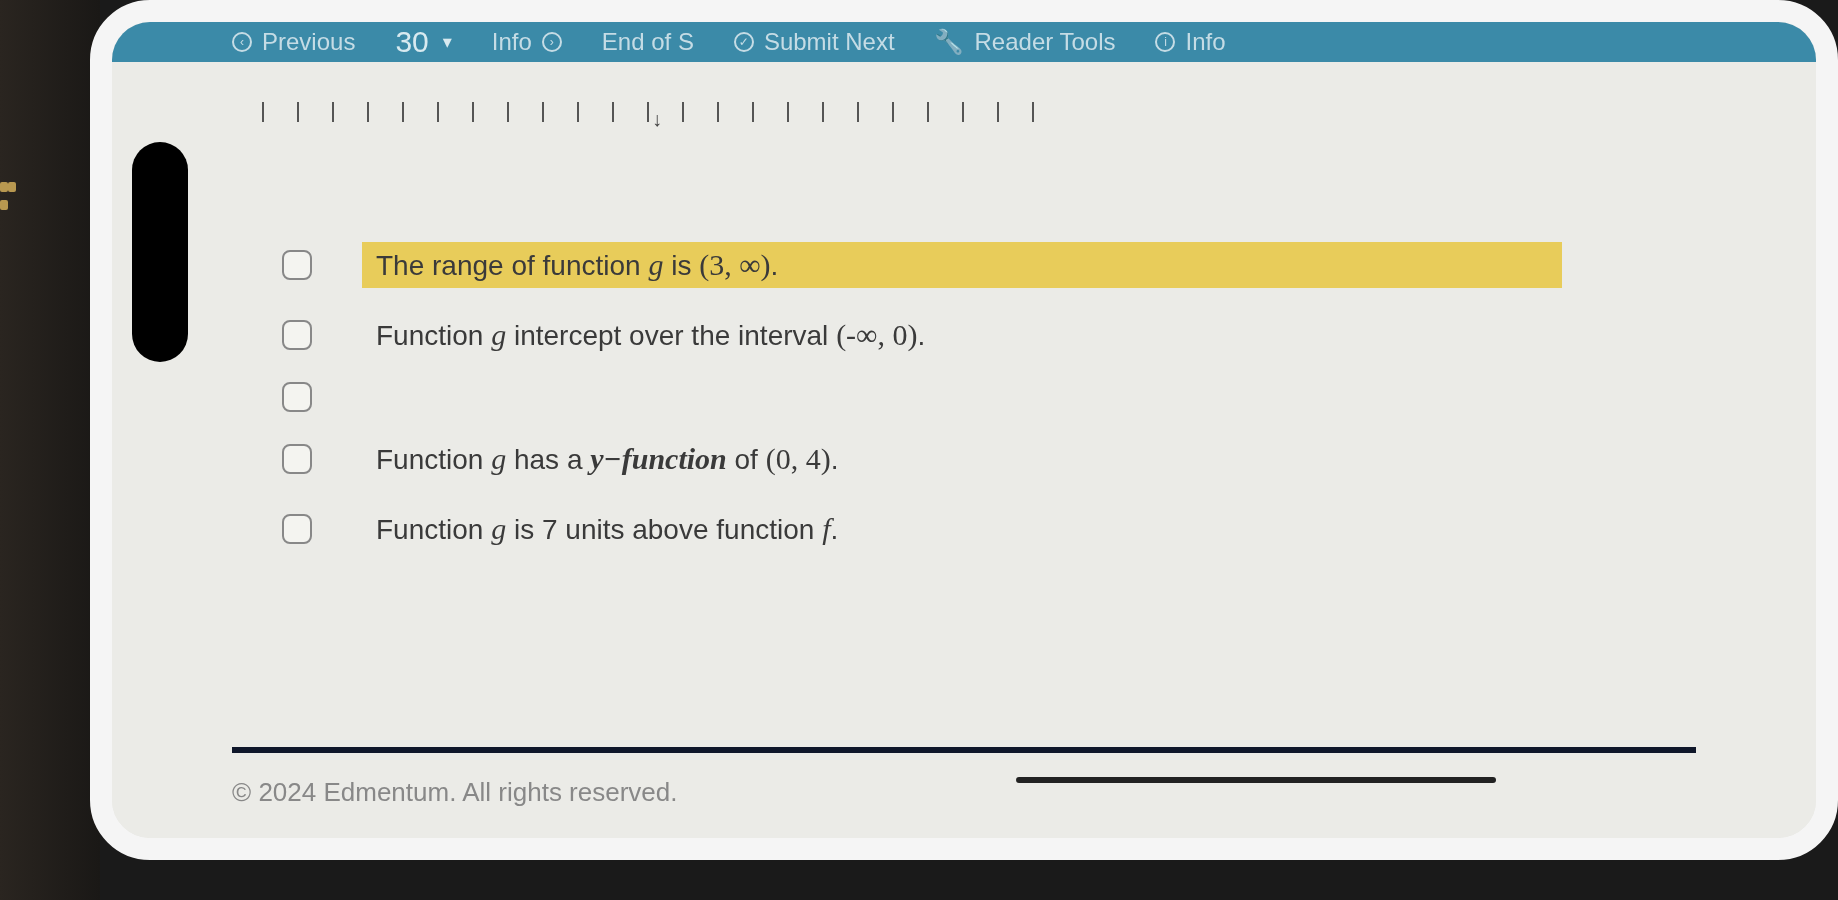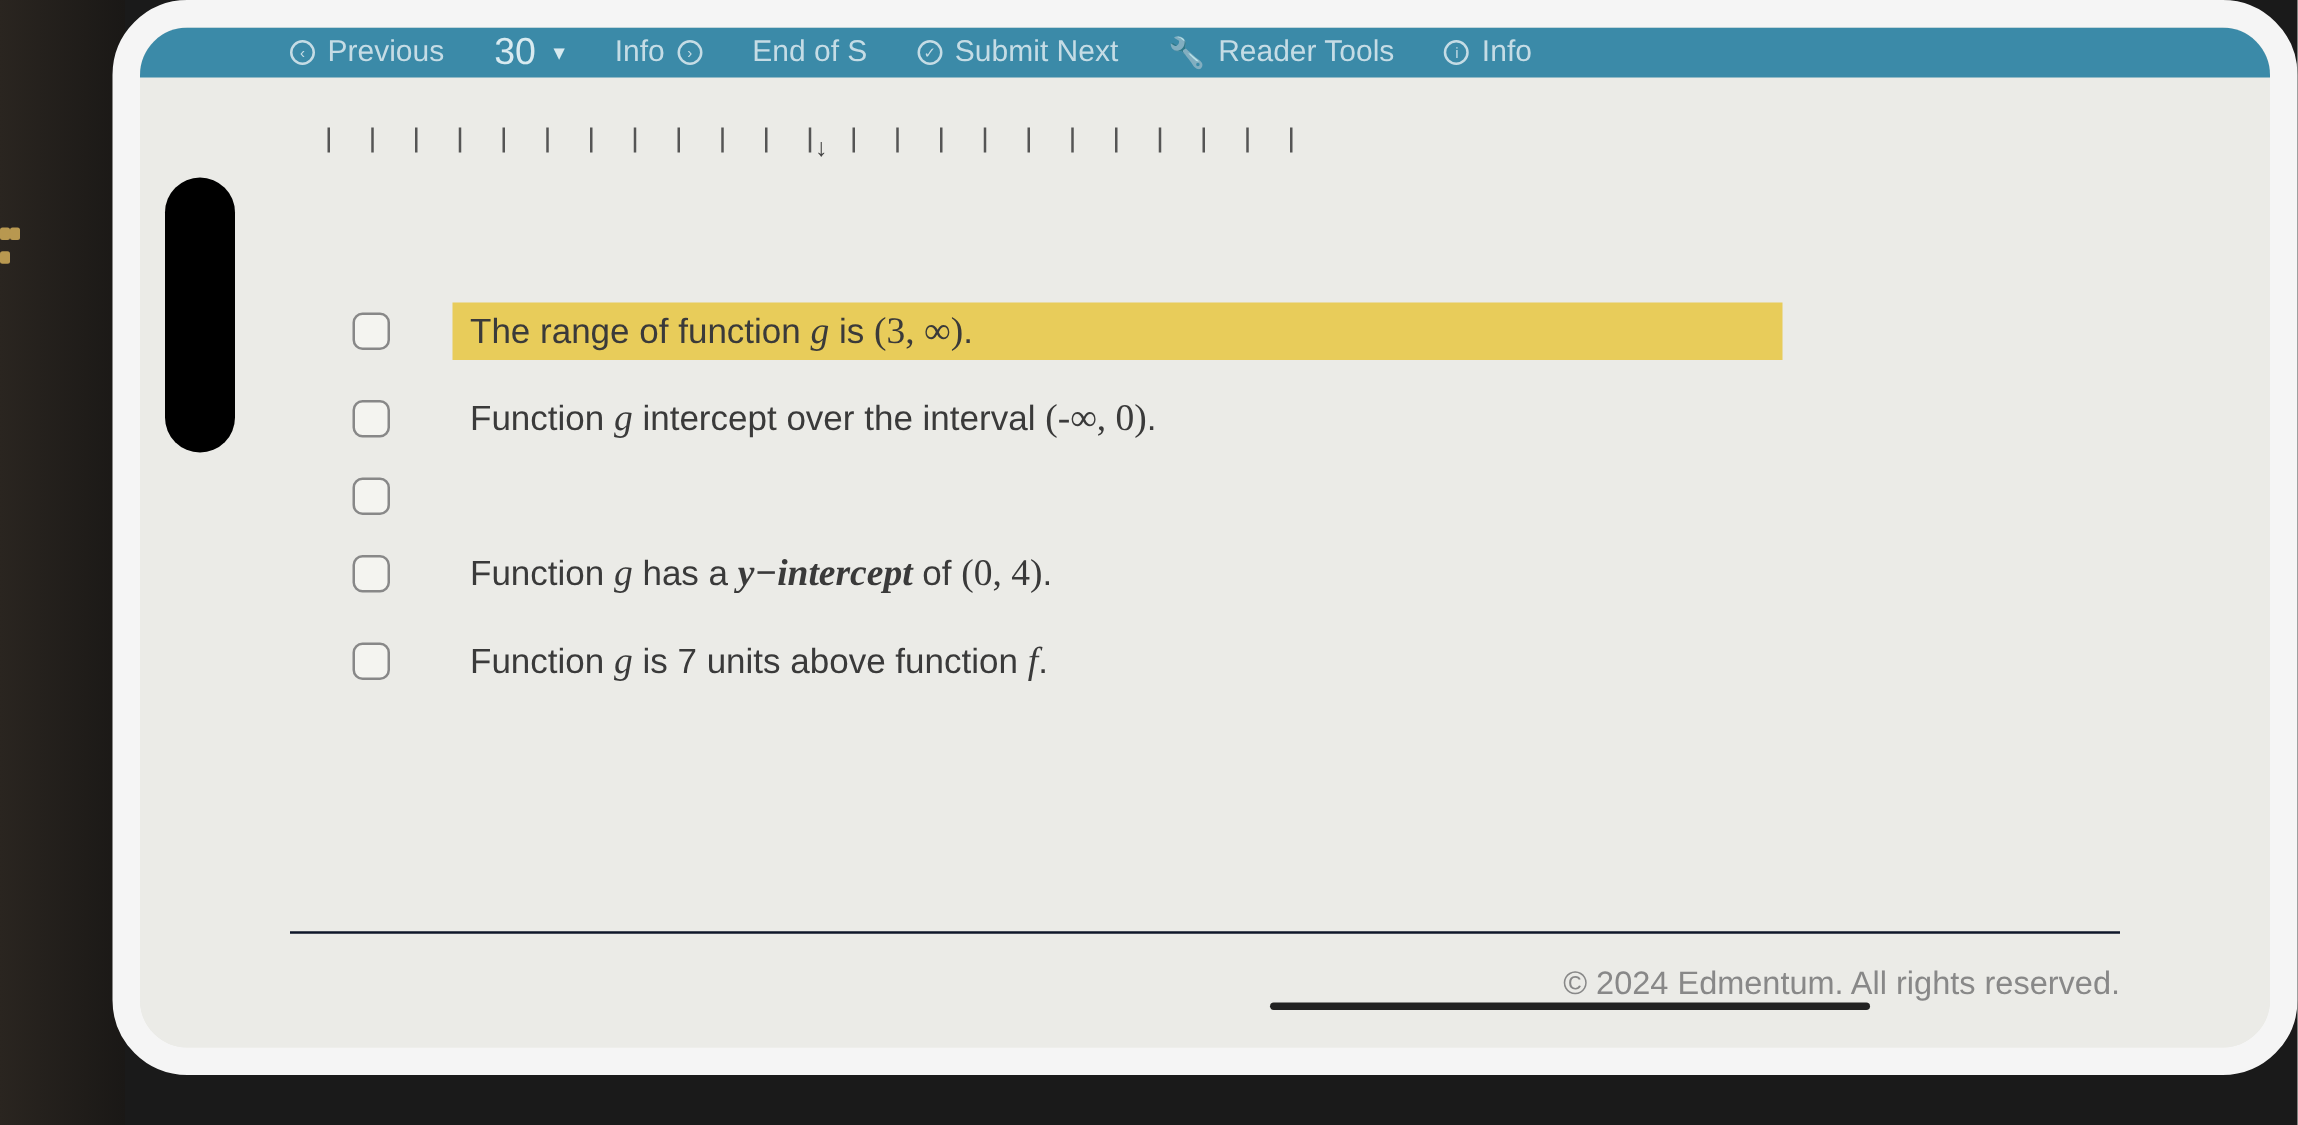--- a/index.html
+++ b/index.html
@@ -87,36 +87,35 @@
       flex-shrink: 0;
     }
     .option-text {
       font-size: 28px;
       color: #3a3a3a;
       padding: 6px 14px;
     }
     .option-text.highlighted {
       background: #e8cc5a;
       padding: 6px 14px;
-      width: 1064px;
+      width: 1200px;
     }
     .option-text .ital { font-style: italic; font-family: 'Times New Roman', serif; font-size:30px; }
     .option-text .math { font-family: 'Times New Roman', serif; font-size:30px; }
     .option-text .bold { font-weight: bold; font-family: 'Times New Roman', serif; }
     .footer {
       position: absolute;
       bottom: 30px;
       left: 120px;
       right: 120px;
-      border-top: 2px solid #0f172a;
+      border-top: 6px solid #0f172a;
       padding-top: 24px;
       display:flex;
-      align-items:flex-end;
+      align-items:flex-start;
       justify-content:space-between;
-      flex-direction:column;
     }
     .copyright { color:#888; font-size:26px; }
     .home-bar { width:480px; height:6px; background:#222; border-radius:4px; margin-right:200px;}
     .icon-circle { width:20px; height:20px; border:2px solid #c5dce5; border-radius:50%; display:inline-flex; align-items:center; justify-content:center; font-size:12px; }
   </style>
 </head>
 <body>
 
 <div class="bg-left">
   <div class="zipper">
@@ -191,21 +190,21 @@
         </div>
         <div class="option-row">
           <div class="checkbox"></div>
           <div class="option-text"><span>Function </span><span class="ital">g</span><span> intercept over the interval </span><span class="math">(-∞, 0)</span><span>.</span></div>
         </div>
         <div class="option-row">
           <div class="checkbox"></div>
         </div>
         <div class="option-row">
           <div class="checkbox"></div>
-          <div class="option-text"><span>Function </span><span class="ital">g</span><span> has a </span><span class="ital bold">y−intercept</span><span> of </span><span class="math">(0, 4)</span><span>.</span></div>
+          <div class="option-text"><span>Function </span><span class="ital">g</span><span> has a </span><span class="ital bold">y−function</span><span> of </span><span class="math">(0, 4)</span><span>.</span></div>
         </div>
         <div class="option-row">
           <div class="checkbox"></div>
           <div class="option-text"><span>Function </span><span class="ital">g</span><span> is 7 units above function </span><span class="ital"> f</span><span>.</span></div>
         </div>
       </div>
 
     <div class="footer">
       <div class="copyright">© 2024 Edmentum. All rights reserved.</div>
       <div class="home-bar"></div>

